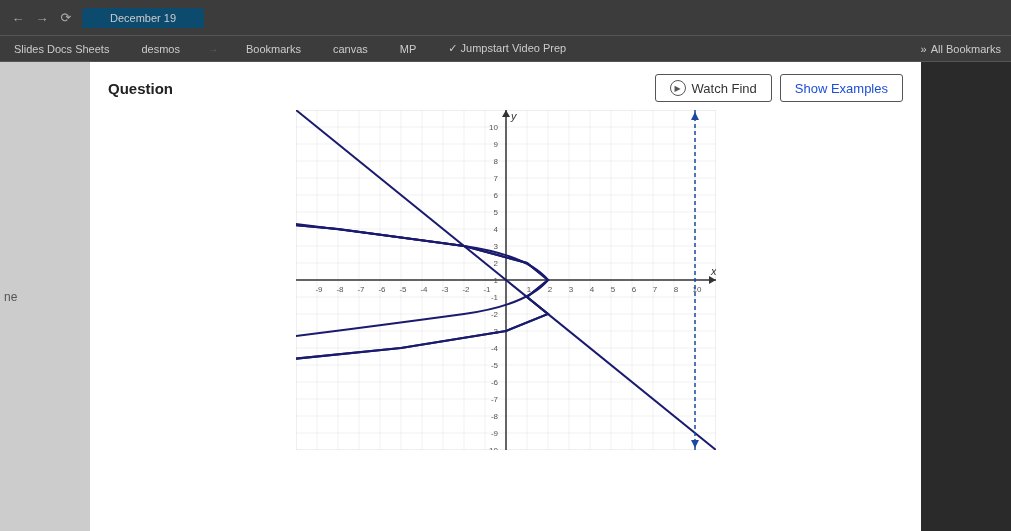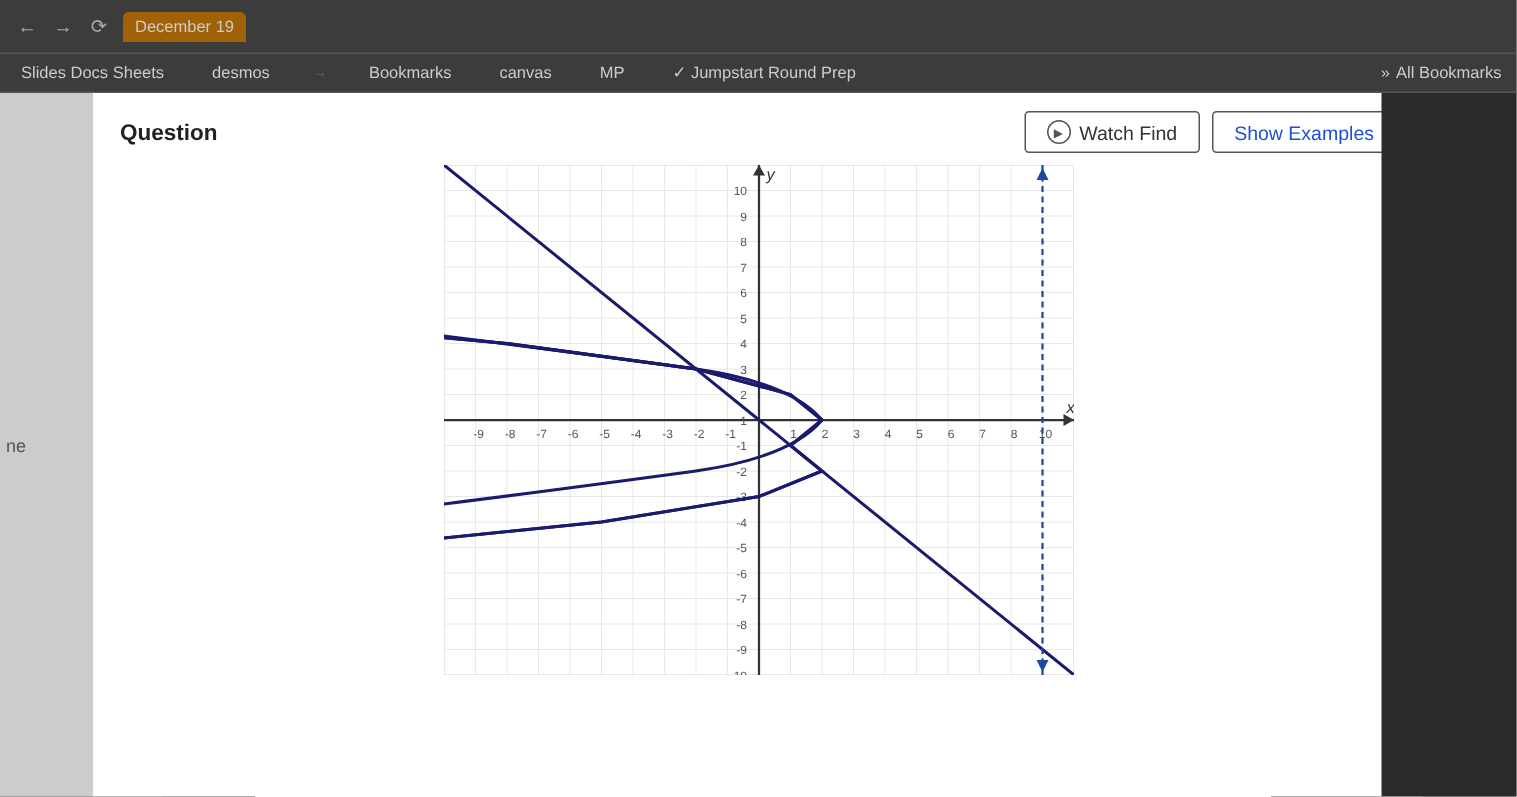--- a/index.html
+++ b/index.html
@@ -16,24 +16,24 @@
     .browser-chrome {
       background: #3c3c3c;
       height: 36px;
       display: flex;
       align-items: center;
       padding: 0 8px;
       gap: 6px;
       border-bottom: 1px solid #555;
     }
     .browser-tab {
-      background: #a16207;
+      background: #0c4a6e;
       color: #ccc;
       font-size: 11px;
-      padding: 4px 8px;
+      padding: 4px 28px;
       border-radius: 4px 4px 0 0;
       white-space: nowrap;
       overflow: hidden;
       text-overflow: ellipsis;
       max-width: 140px;
     }
     .nav-buttons {
       display: flex;
       gap: 4px;
     }
@@ -77,21 +77,21 @@
       align-items: center;
       gap: 4px;
       cursor: pointer;
       color: #ccc;
       font-size: 11px;
     }
 
     
     .page-content {
       background: #fff;
-      margin: 0 62px;
+      margin: 0 90px;
       height: calc(531px - 62px);
       overflow: hidden;
       padding: 12px 18px;
       position: relative;
     }
 
     
     .right-side {
       position: absolute;
       right: 0;
@@ -206,21 +206,21 @@
   <div class="browser-tab">December 19</div>
 </div>
 
 <div class="bookmark-bar">
   <span class="bookmark-item">Slides Docs Sheets</span>
   <span class="bookmark-item">desmos</span>
   <span class="bookmark-separator">→</span>
   <span class="bookmark-item">Bookmarks</span>
   <span class="bookmark-item">canvas</span>
   <span class="bookmark-item">MP</span>
-  <span class="bookmark-item">✓ Jumpstart Round Prep</span>
+  <span class="bookmark-item">✓ Jumpstart Video Prep</span>
   <div class="all-bookmarks">
     <span>»</span>
     <span>All Bookmarks</span>
   </div>
 </div>
 
 <div class="left-side">
   <span class="ne-label">ne</span>
 </div>
 

